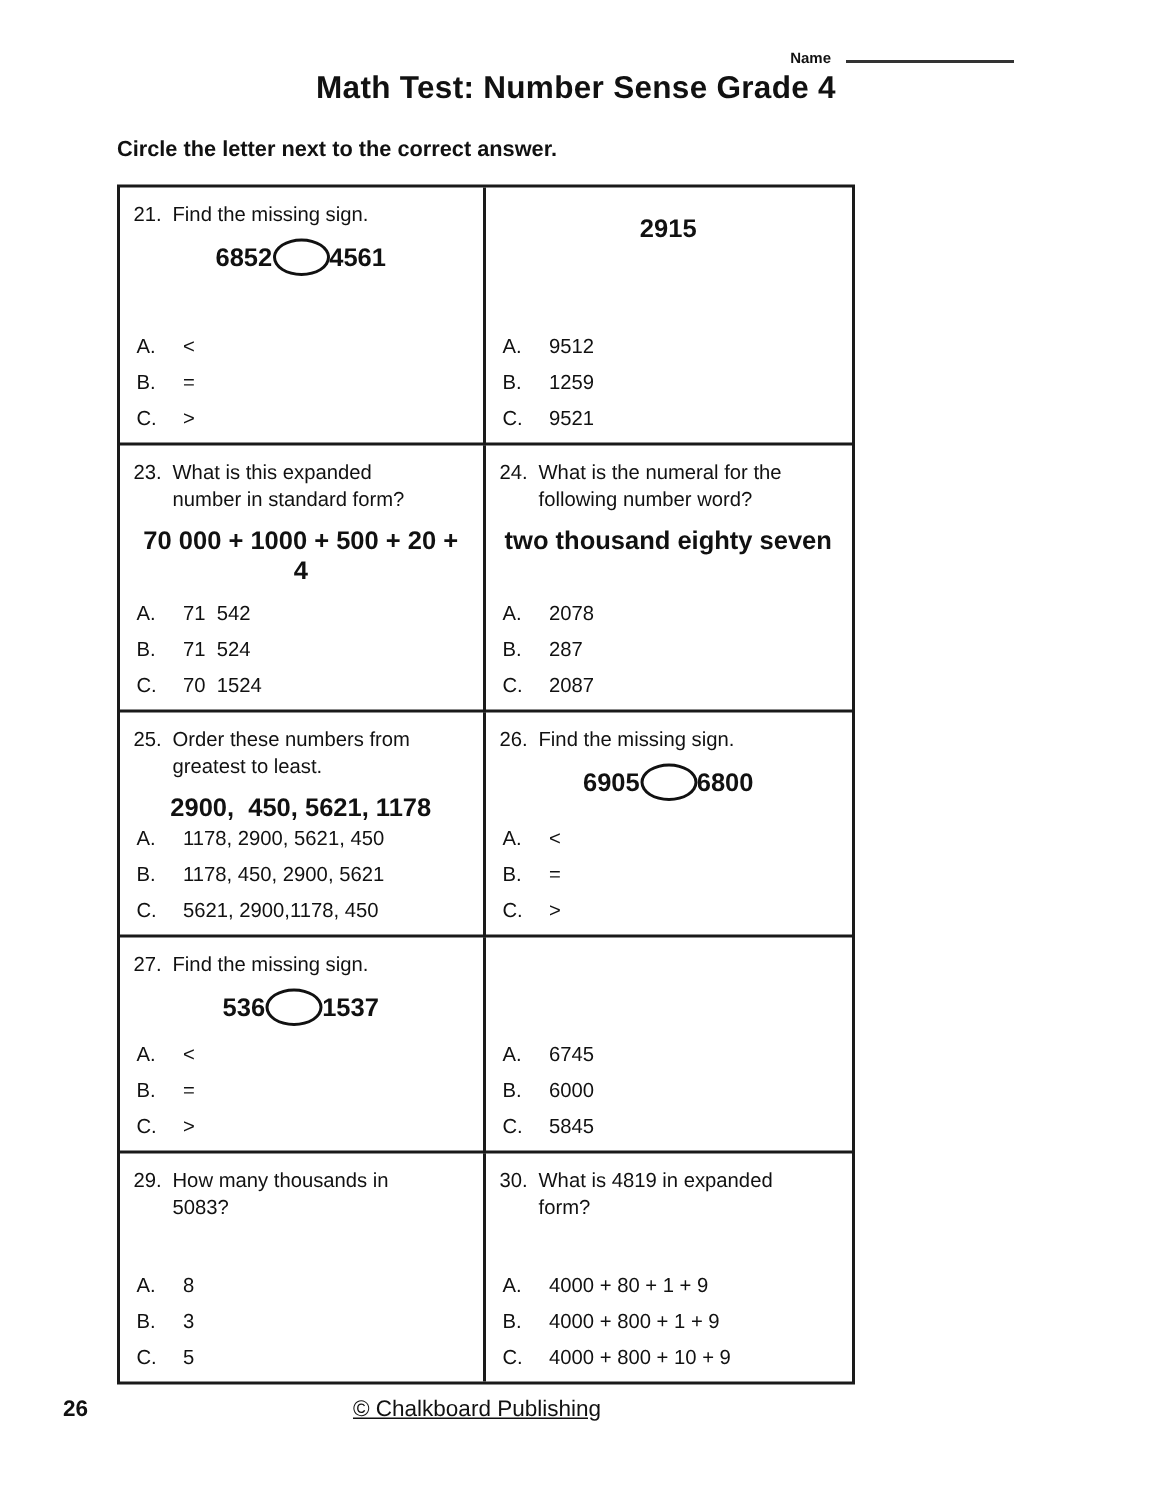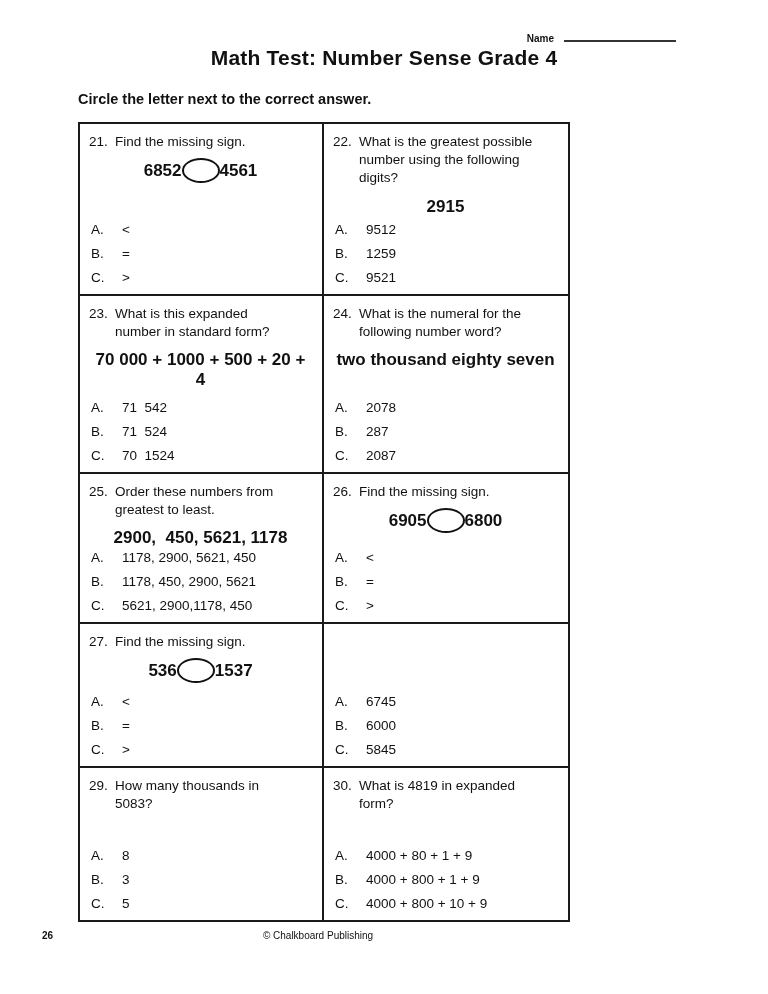--- a/index.html
+++ b/index.html
@@ -95,21 +95,22 @@
     padding-left:2px;
   }
   .opt { display:flex; cursor:pointer; }
   .opt-letter { flex:0 0 31px; }
   .opt-value { white-space:pre; }
   
   .page-footer {
     position:relative;
     margin-top:8px;
     width:636px;
-    font-size:10px;
+    font-size:15px;
+    text-decoration:underline;
   }
   .page-num {
     position:absolute;
     left:42px;
     top:0;
     font-weight:bold;
   }
   .footer-text { text-align:center; }
 </style>
 </head>
@@ -143,24 +144,20 @@
         <span class="opt-value">=</span>
       </div>
       <div class="opt">
         <span class="opt-letter">C.</span>
         <span class="opt-value">&gt;</span>
       </div>
     </div>
   </div>
 
   <div class="cell">
-    <div class="q-row">
-      <span class="q-num">22.</span>
-      <span class="q-text">What is the greatest possible number using the following digits?</span>
-    </div>
     <div class="stem">2915</div>
     <div class="options">
       <div class="opt">
         <span class="opt-letter">A.</span>
         <span class="opt-value">9512</span>
       </div>
       <div class="opt">
         <span class="opt-letter">B.</span>
         <span class="opt-value">1259</span>
       </div>

